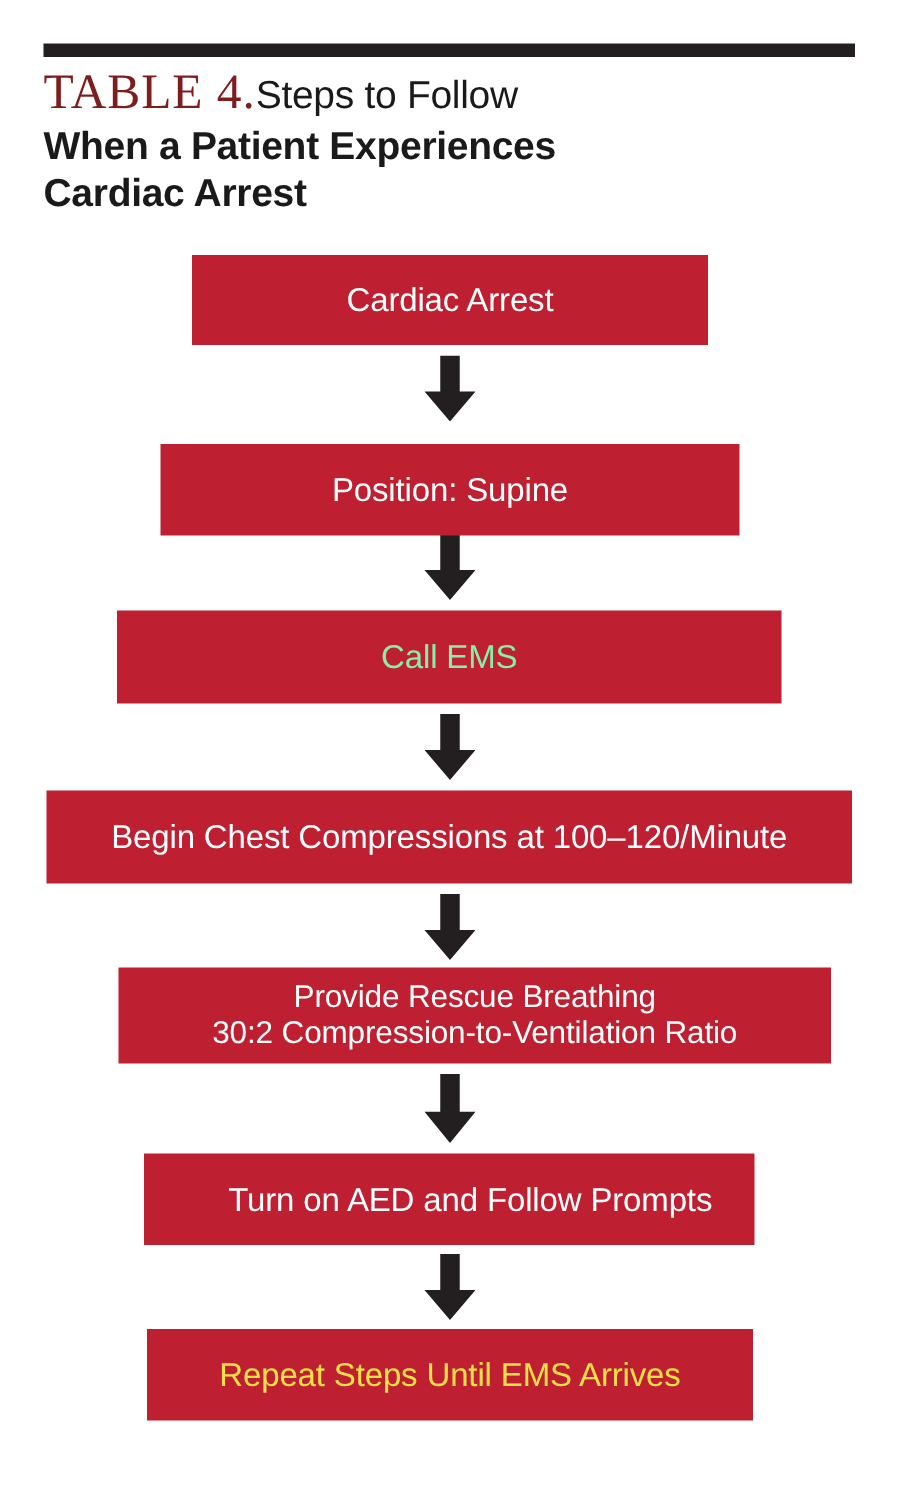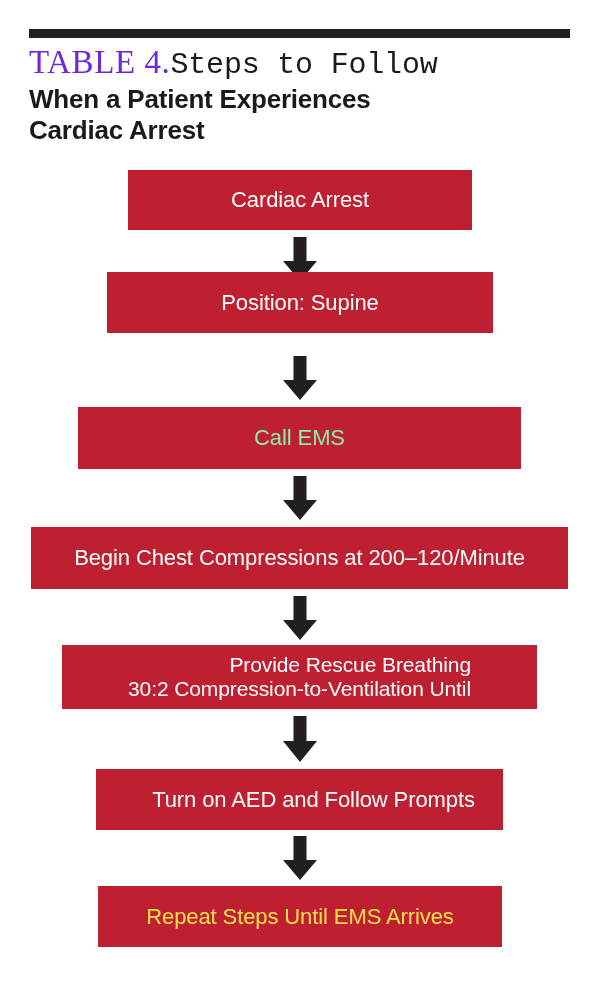--- a/index.html
+++ b/index.html
@@ -45,26 +45,26 @@
   .title-line {
     line-height: 1.12;
     white-space: nowrap;
   }
 
   .title-label {
     font-family: "Liberation Serif", serif;
     font-size: 33px;
     font-weight: 400;
     letter-spacing: 0.6px;
-    color: #6d28d9;
+    color: #7f1d1d;
   }
 
   .title-text {
-    font-family: Liberation Mono, monospace;
-    font-size: 30px;
+    font-family: Liberation Sans, sans-serif;
+    font-size: 26px;
     font-weight: 400;
     letter-spacing: -0.2px;
     color: #1a1a1a;
     text-align: right;
   }
 
   .title-line.cont {
     font-family: "Liberation Sans", sans-serif;
     font-size: 26px;
     font-weight: 700;
@@ -150,39 +150,39 @@
       <div class="arrow" style="left: 283px; top: 836px; width: 34px; height: 44px;">
         <svg viewBox="0 0 34 44" preserveAspectRatio="none" aria-hidden="true">
           <path d="M10.5 0 H23.5 V24 H34 L17 44 L0 24 H10.5 Z" fill="#231f20"></path>
         </svg>
       </div>
       <div class="step-box" style="left: 128px; top: 170px; width: 344px; height: 60px; background: rgb(190, 32, 49); color: rgb(255, 255, 255); font-size: 22px;">
         <div>
           <span class="step-line">Cardiac Arrest</span>
         </div>
       </div>
-      <div class="step-box" style="left: 107px; top: 272px; width: 386px; height: 61px; background: rgb(190, 32, 49); color: rgb(255, 255, 255); font-size: 22px;">
+      <div class="step-box" style="left: 107px; top: 296px; width: 386px; height: 61px; background: rgb(190, 32, 49); color: rgb(255, 255, 255); font-size: 22px;">
         <div>
           <span class="step-line">Position: Supine</span>
         </div>
       </div>
       <div class="step-box" style="left: 78px; top: 407px; width: 443px; height: 62px; background: rgb(190, 32, 49); color: #86efac; font-size: 22px;">
         <div>
           <span class="step-line">Call EMS</span>
         </div>
       </div>
       <div class="step-box" style="left: 31px; top: 527px; width: 537px; height: 62px; background: rgb(190, 32, 49); color: rgb(255, 255, 255); font-size: 22px;">
         <div>
-          <span class="step-line">Begin Chest Compressions at 200–120/Minute</span>
+          <span class="step-line">Begin Chest Compressions at 100–120/Minute</span>
         </div>
       </div>
-      <div class="step-box" style="left: 62px; top: 645px; width: 475px; height: 64px; background: rgb(190, 32, 49); color: rgb(255, 255, 255); font-size: 21px; text-align: right;">
+      <div class="step-box" style="left: 79px; top: 645px; width: 475px; height: 64px; background: rgb(190, 32, 49); color: rgb(255, 255, 255); font-size: 21px;">
         <div>
           <span class="step-line">Provide Rescue Breathing</span>
-          <span class="step-line">30:2 Compression-to-Ventilation Until</span>
+          <span class="step-line">30:2 Compression-to-Ventilation Ratio</span>
         </div>
       </div>
       <div class="step-box" style="left: 96px; top: 769px; width: 407px; height: 61px; background: rgb(190, 32, 49); color: rgb(255, 255, 255); font-size: 22px; padding-left: 28px;">
         <div>
           <span class="step-line">Turn on AED and Follow Prompts</span>
         </div>
       </div>
       <div class="step-box" style="left: 98px; top: 886px; width: 404px; height: 61px; background: rgb(190, 32, 49); color: #fde047; font-size: 22px;">
         <div>
           <span class="step-line">Repeat Steps Until EMS Arrives</span>

